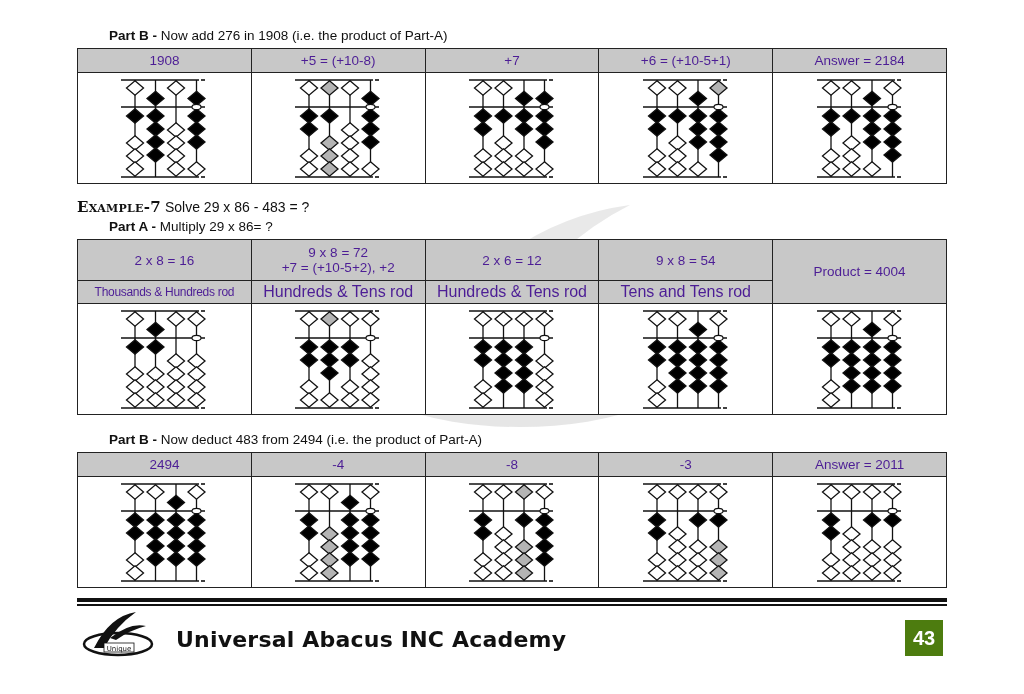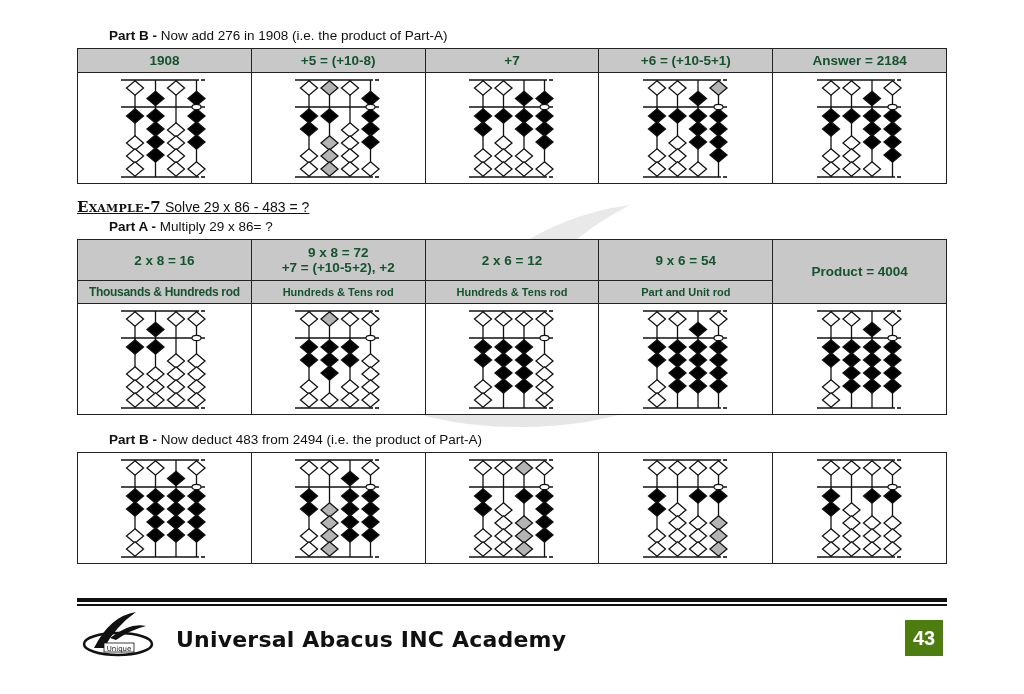--- a/index.html
+++ b/index.html
@@ -9,34 +9,34 @@
   }
   .watermark {
     position: absolute; left: 330px; top: 195px; width: 380px; height: 240px;
     pointer-events: none; opacity: 0.18;
   }
   .caption {
     position: absolute; left: 77px; font-size: 13.5px; color: #111; white-space: nowrap;
   }
   .caption b { font-weight: bold; margin-left: 32px; }
   .example-title {
-    position: absolute; left: 77px; top: 198px; font-size: 14px; white-space: nowrap; text-decoration: underline;
+    position: absolute; left: 77px; top: 198px; font-size: 14px; white-space: nowrap;
   }
   .example-title .ex { font-family: "DejaVu Serif", serif; font-weight: bold; font-size: 15px; font-variant: small-caps; letter-spacing: 0.3px; }
   table.grid {
     position: absolute; left: 77px; border-collapse: collapse; table-layout: fixed;
     width: 870px;
   }
   table.grid td, table.grid th {
     border: 1.5px solid #222; padding: 0; text-align: center; vertical-align: middle;
   }
   table.grid th {
-    background: #c8c8c8; font-weight: bold; font-size: 13.5px; color: #14532d;
-  }
-  table.grid th.sub { font-size: 11px; }
+    background: #c8c8c8; font-weight: normal; font-size: 13.5px; color: #4c1d95;
+  }
+  table.grid th.sub { font-size: 16px; }
   table.grid th.sub.narrow { font-size: 12px; letter-spacing: -0.3px; }
   table.grid td.abacus-cell { background: #fff; height: 110px; }
   .abacus { display: block; margin: 0 auto; }
   .rule-thick { position: absolute; left: 77px; width: 870px; height: 4px; background: #111; top: 598px; }
   .rule-thin { position: absolute; left: 77px; width: 870px; height: 1.5px; background: #111; top: 604px; }
   .footer-logo { position: absolute; left: 80px; top: 608px; width: 80px; height: 52px; }
   .footer-title {
     position: absolute; left: 176px; top: 627px; font-size: 22px; font-weight: bold;
     font-family: "DejaVu Sans", sans-serif; color: #111; letter-spacing: 0.2px; white-space: nowrap;
   }
@@ -255,31 +255,31 @@
           <div>2 x 8 = 16</div>
         </th>
         <th>
           <div>9 x 8 = 72</div>
           <div>+7 = (+10-5+2), +2</div>
         </th>
         <th>
           <div>2 x 6 = 12</div>
         </th>
         <th>
-          <div>9 x 6 = 54</div>
+          <div>9 x 8 = 54</div>
         </th>
         <th rowspan="2">
           <div>Product = 4004</div>
         </th>
       </tr>
   <tr style="height:23px;margin-top:15px;" id="s2-sub">
         <th class="sub narrow">Thousands &amp; Hundreds rod</th>
         <th class="sub">Hundreds &amp; Tens rod</th>
         <th class="sub">Hundreds &amp; Tens rod</th>
-        <th class="sub">Part and Unit rod</th>
+        <th class="sub">Tens and Tens rod</th>
       </tr>
   <tr id="s2-body">
         <td class="abacus-cell">
           <svg width="90" height="102" viewBox="0 0 90 102" class="abacus">
             <line x1="16" y1="3" x2="16" y2="100" stroke="#111" stroke-width="1.3"></line>
             <line x1="36.5" y1="3" x2="36.5" y2="100" stroke="#111" stroke-width="1.3"></line>
             <line x1="57" y1="3" x2="57" y2="100" stroke="#111" stroke-width="1.3"></line>
             <line x1="77.5" y1="3" x2="77.5" y2="100" stroke="#111" stroke-width="1.3"></line>
             <line x1="2" y1="3" x2="80" y2="3" stroke="#111" stroke-width="1.6"></line>
             <line x1="82" y1="3" x2="86" y2="3" stroke="#111" stroke-width="1.6"></line>
@@ -447,20 +447,27 @@
         </td>
       </tr>
 </tbody>
   </table>
 
 <div class="caption" style="top:432px;text-align:center;">
   <b>Part B -</b><span> Now deduct 483 from 2494 (i.e. the product of Part-A)</span>
 </div>
 <table class="grid" style="top:452px;">
   <tbody>
+      <tr style="height:24px;" id="s3-head">
+        <th>2494</th>
+        <th>-4</th>
+        <th>-8</th>
+        <th>-3</th>
+        <th>Answer = 2011</th>
+      </tr>
   <tr id="s3-body">
         <td class="abacus-cell">
           <svg width="90" height="102" viewBox="0 0 90 102" class="abacus">
             <line x1="16" y1="3" x2="16" y2="100" stroke="#111" stroke-width="1.3"></line>
             <line x1="36.5" y1="3" x2="36.5" y2="100" stroke="#111" stroke-width="1.3"></line>
             <line x1="57" y1="3" x2="57" y2="100" stroke="#111" stroke-width="1.3"></line>
             <line x1="77.5" y1="3" x2="77.5" y2="100" stroke="#111" stroke-width="1.3"></line>
             <line x1="2" y1="3" x2="80" y2="3" stroke="#111" stroke-width="1.6"></line>
             <line x1="82" y1="3" x2="86" y2="3" stroke="#111" stroke-width="1.6"></line>
             <line x1="2" y1="30" x2="86" y2="30" stroke="#111" stroke-width="1.6"></line>

